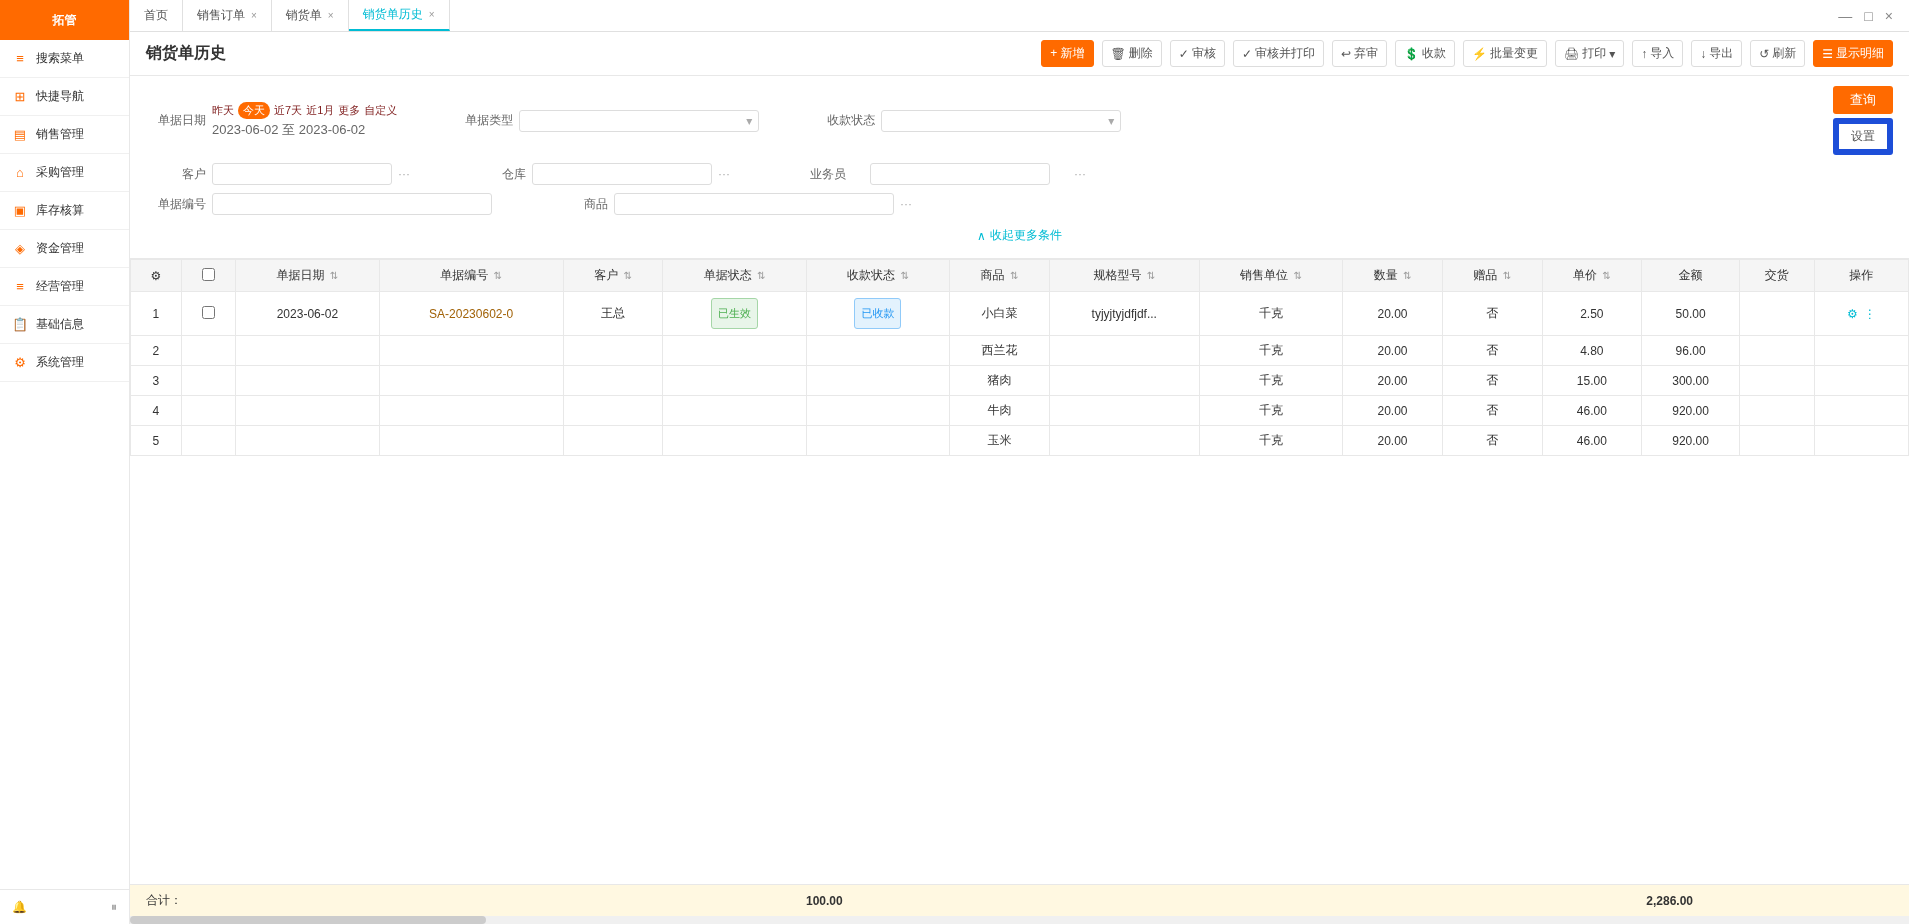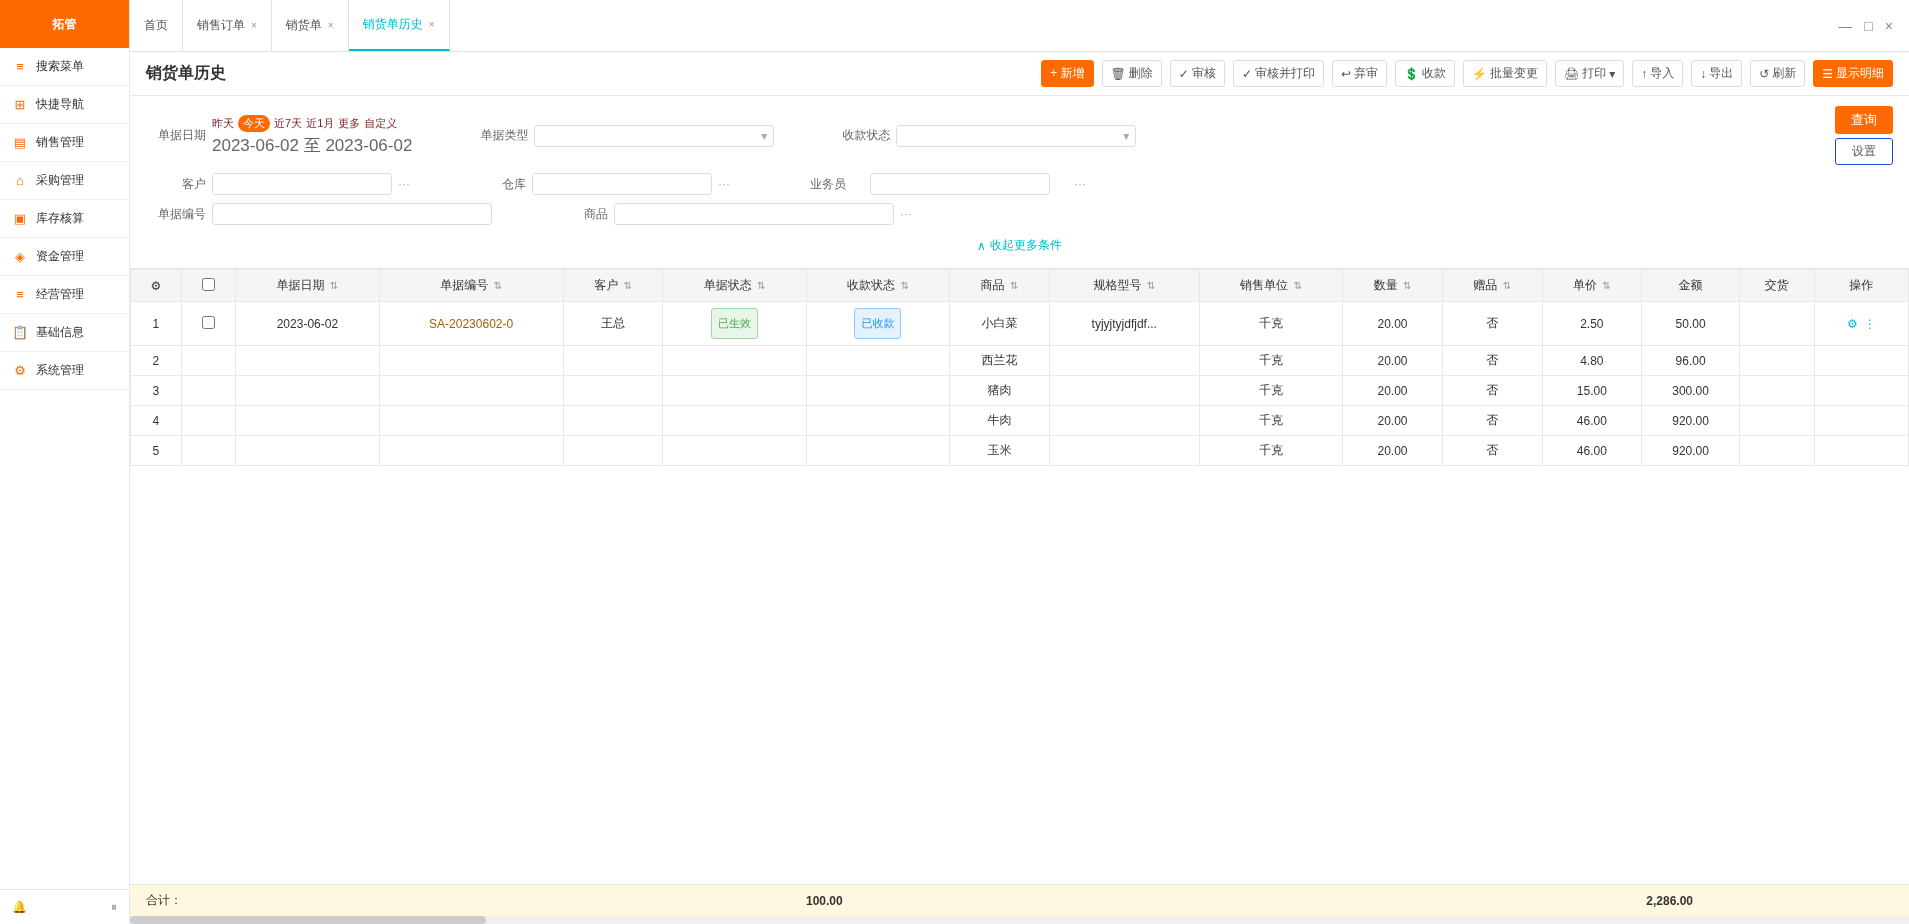--- a/index.html
+++ b/index.html
@@ -8,21 +8,21 @@
     
     .sidebar {
       width: 130px;
       background: #fff;
       border-right: 1px solid #e8e8e8;
       display: flex;
       flex-direction: column;
       flex-shrink: 0;
     }
     .sidebar-logo {
-      height: 48px;
+      height: 40px;
       background: #ff6a00;
       display: flex;
       align-items: center;
       justify-content: center;
       color: #fff;
       font-size: 13px;
       font-weight: bold;
     }
     .sidebar-item {
       display: flex;
@@ -50,21 +50,21 @@
       flex-direction: column;
       overflow: hidden;
     }
 
     
     .tab-bar {
       display: flex;
       background: #fff;
       border-bottom: 1px solid #e0e0e0;
       align-items: center;
-      height: 52px;
+      height: 32px;
       flex-shrink: 0;
     }
     .tab {
       display: flex;
       align-items: center;
       padding: 0 14px;
       height: 100%;
       cursor: pointer;
       border-right: 1px solid #e0e0e0;
       color: #555;
@@ -118,21 +118,21 @@
       padding: 10px 16px;
       border-bottom: 1px solid #e8e8e8;
       flex-shrink: 0;
     }
     .filter-row { display: flex; align-items: center; gap: 16px; margin-bottom: 8px; flex-wrap: wrap; }
     .filter-label { color: #666; width: 60px; text-align: right; flex-shrink: 0; }
     .filter-field { display: flex; align-items: center; gap: 6px; }
     .date-shortcuts { display: flex; gap: 4px; align-items: center; }
     .date-shortcut { color: #7f1d1d; cursor: pointer; font-size: 11px; }
     .date-shortcut.active { background: #ff6a00; color: #fff; padding: 1px 5px; border-radius: 10px; font-size: 11px; }
-    .date-range { color: #666; font-size: 17px; margin-top: 2px; }
+    .date-range { color: #666; font-size: 13px; margin-top: 2px; }
     .filter-input {
       border: 1px solid #ddd;
       border-radius: 3px;
       padding: 3px 6px;
       width: 180px;
       outline: none;
       color: #333;
     }
     .select-with-arrow {
       display: flex;
@@ -161,21 +161,21 @@
     .query-btn {
       background: #ff6a00;
       color: #fff;
       border: none;
       border-radius: 3px;
       padding: 5px 16px;
       cursor: pointer;
       font-size: 13px;
     }
     .setting-btn {
-      border: 1px solid #1d4ed8;
+      border: 6px solid #1d4ed8;
       background: #fff;
       border-radius: 3px;
       padding: 4px 12px;
       cursor: pointer;
       color: #555;
       font-size: 12px;
     }
 
     
     .table-container {

